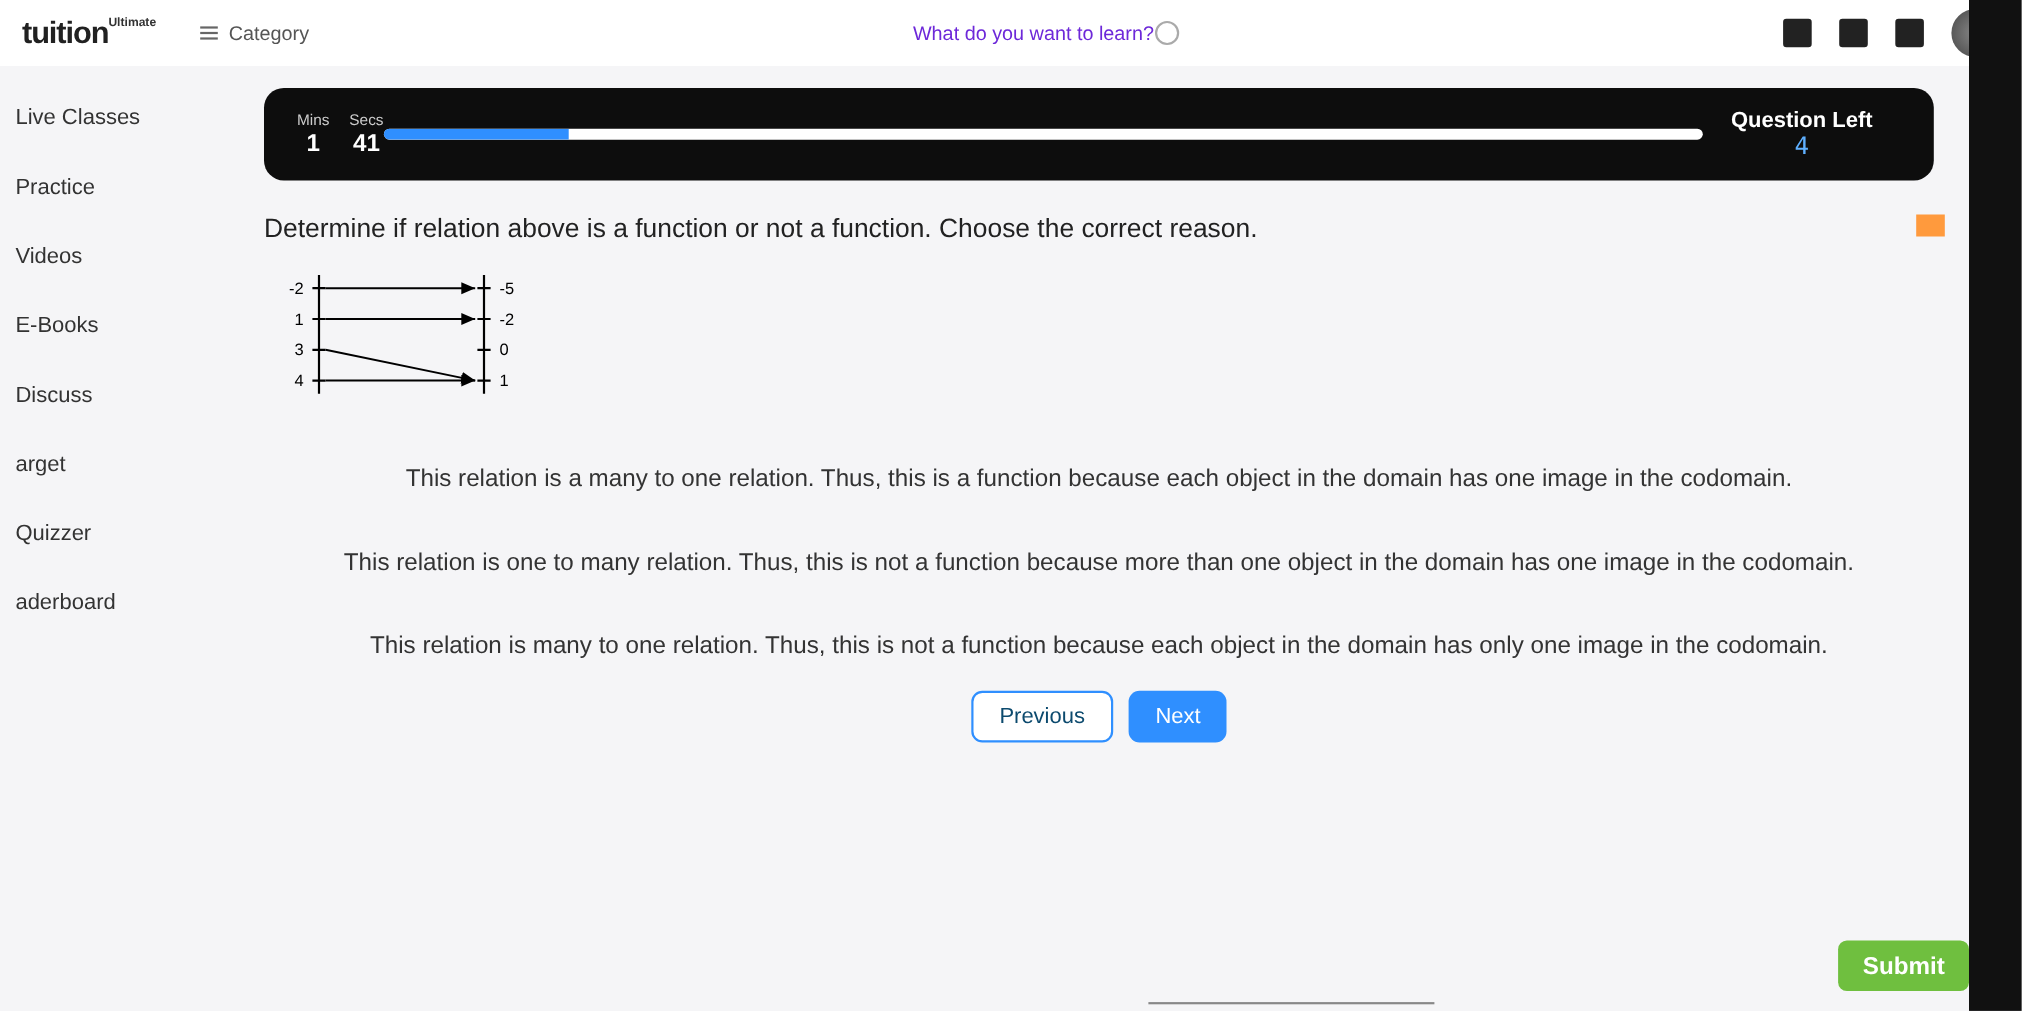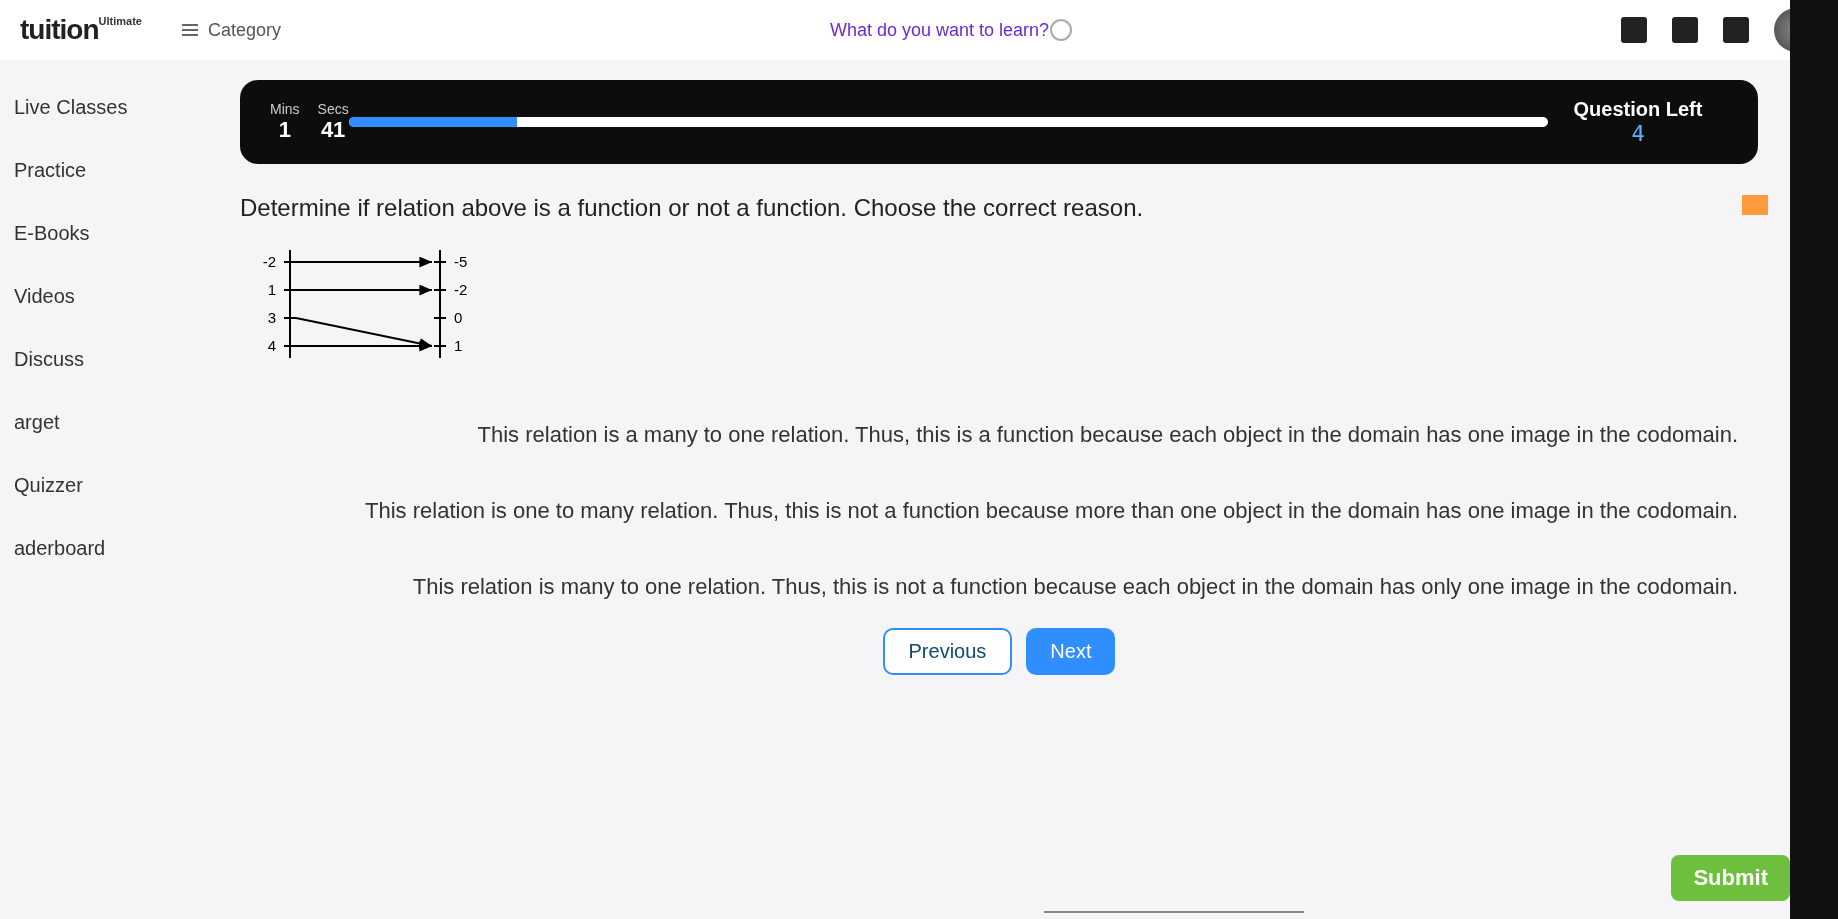--- a/index.html
+++ b/index.html
@@ -92,21 +92,21 @@
 
     .options {
       margin-top: 40px;
       display: flex;
       flex-direction: column;
       gap: 30px;
     }
     .option {
       font-size: 22px;
       color: #333;
-      text-align: right;
+      text-align: center;
       padding: 6px 20px;
       cursor: pointer;
       line-height: 1.55;
     }
 
     .nav-btns {
       margin-top: 18px;
       display: flex;
       justify-content: center;
       gap: 14px;
@@ -185,22 +185,22 @@
     <span class="ic"></span>
     <span class="ic"></span>
     <span class="ic"></span>
     <span class="avatar"></span>
   </div>
 </div>
 
 <div class="sidebar">
   <div class="sidebar-item"><span>Live Classes</span></div>
   <div class="sidebar-item"><span>Practice</span></div>
+  <div class="sidebar-item"><span>Videos</span></div>
   <div class="sidebar-item"><span>E-Books</span></div>
-  <div class="sidebar-item"><span>Videos</span></div>
   <div class="sidebar-item"><span>Discuss</span></div>
   <div class="sidebar-item"><span>arget</span></div>
   <div class="sidebar-item"><span>Quizzer</span></div>
   <div class="sidebar-item"><span>aderboard</span></div>
 </div>
 
 <div class="main">
   <div class="timer-bar">
     <div class="timer-left">
       <div class="timer-col">

